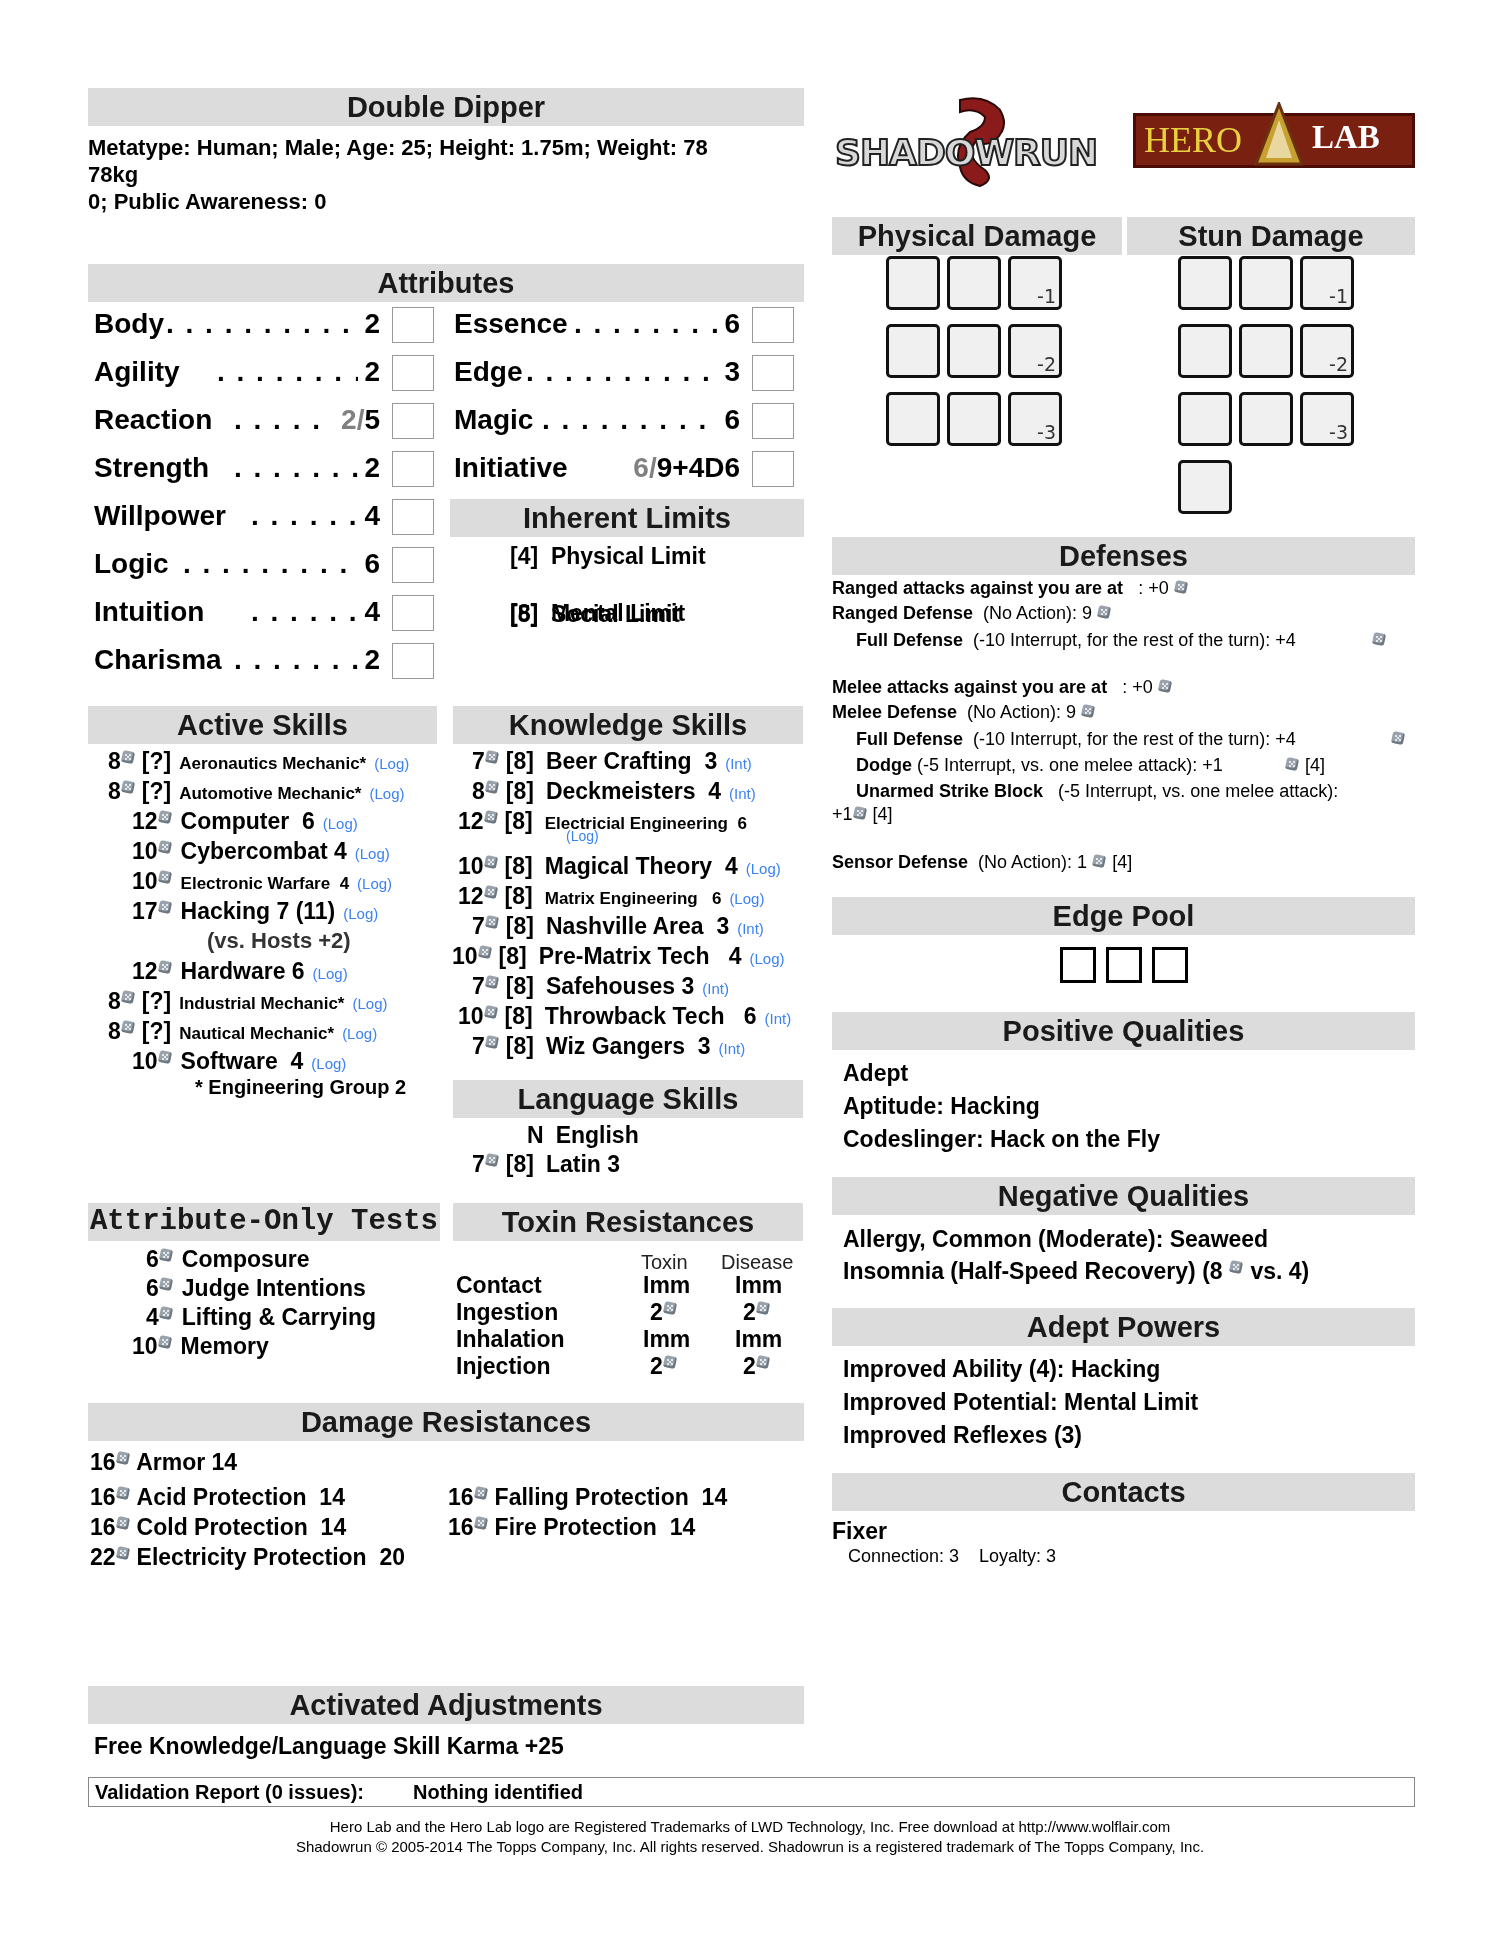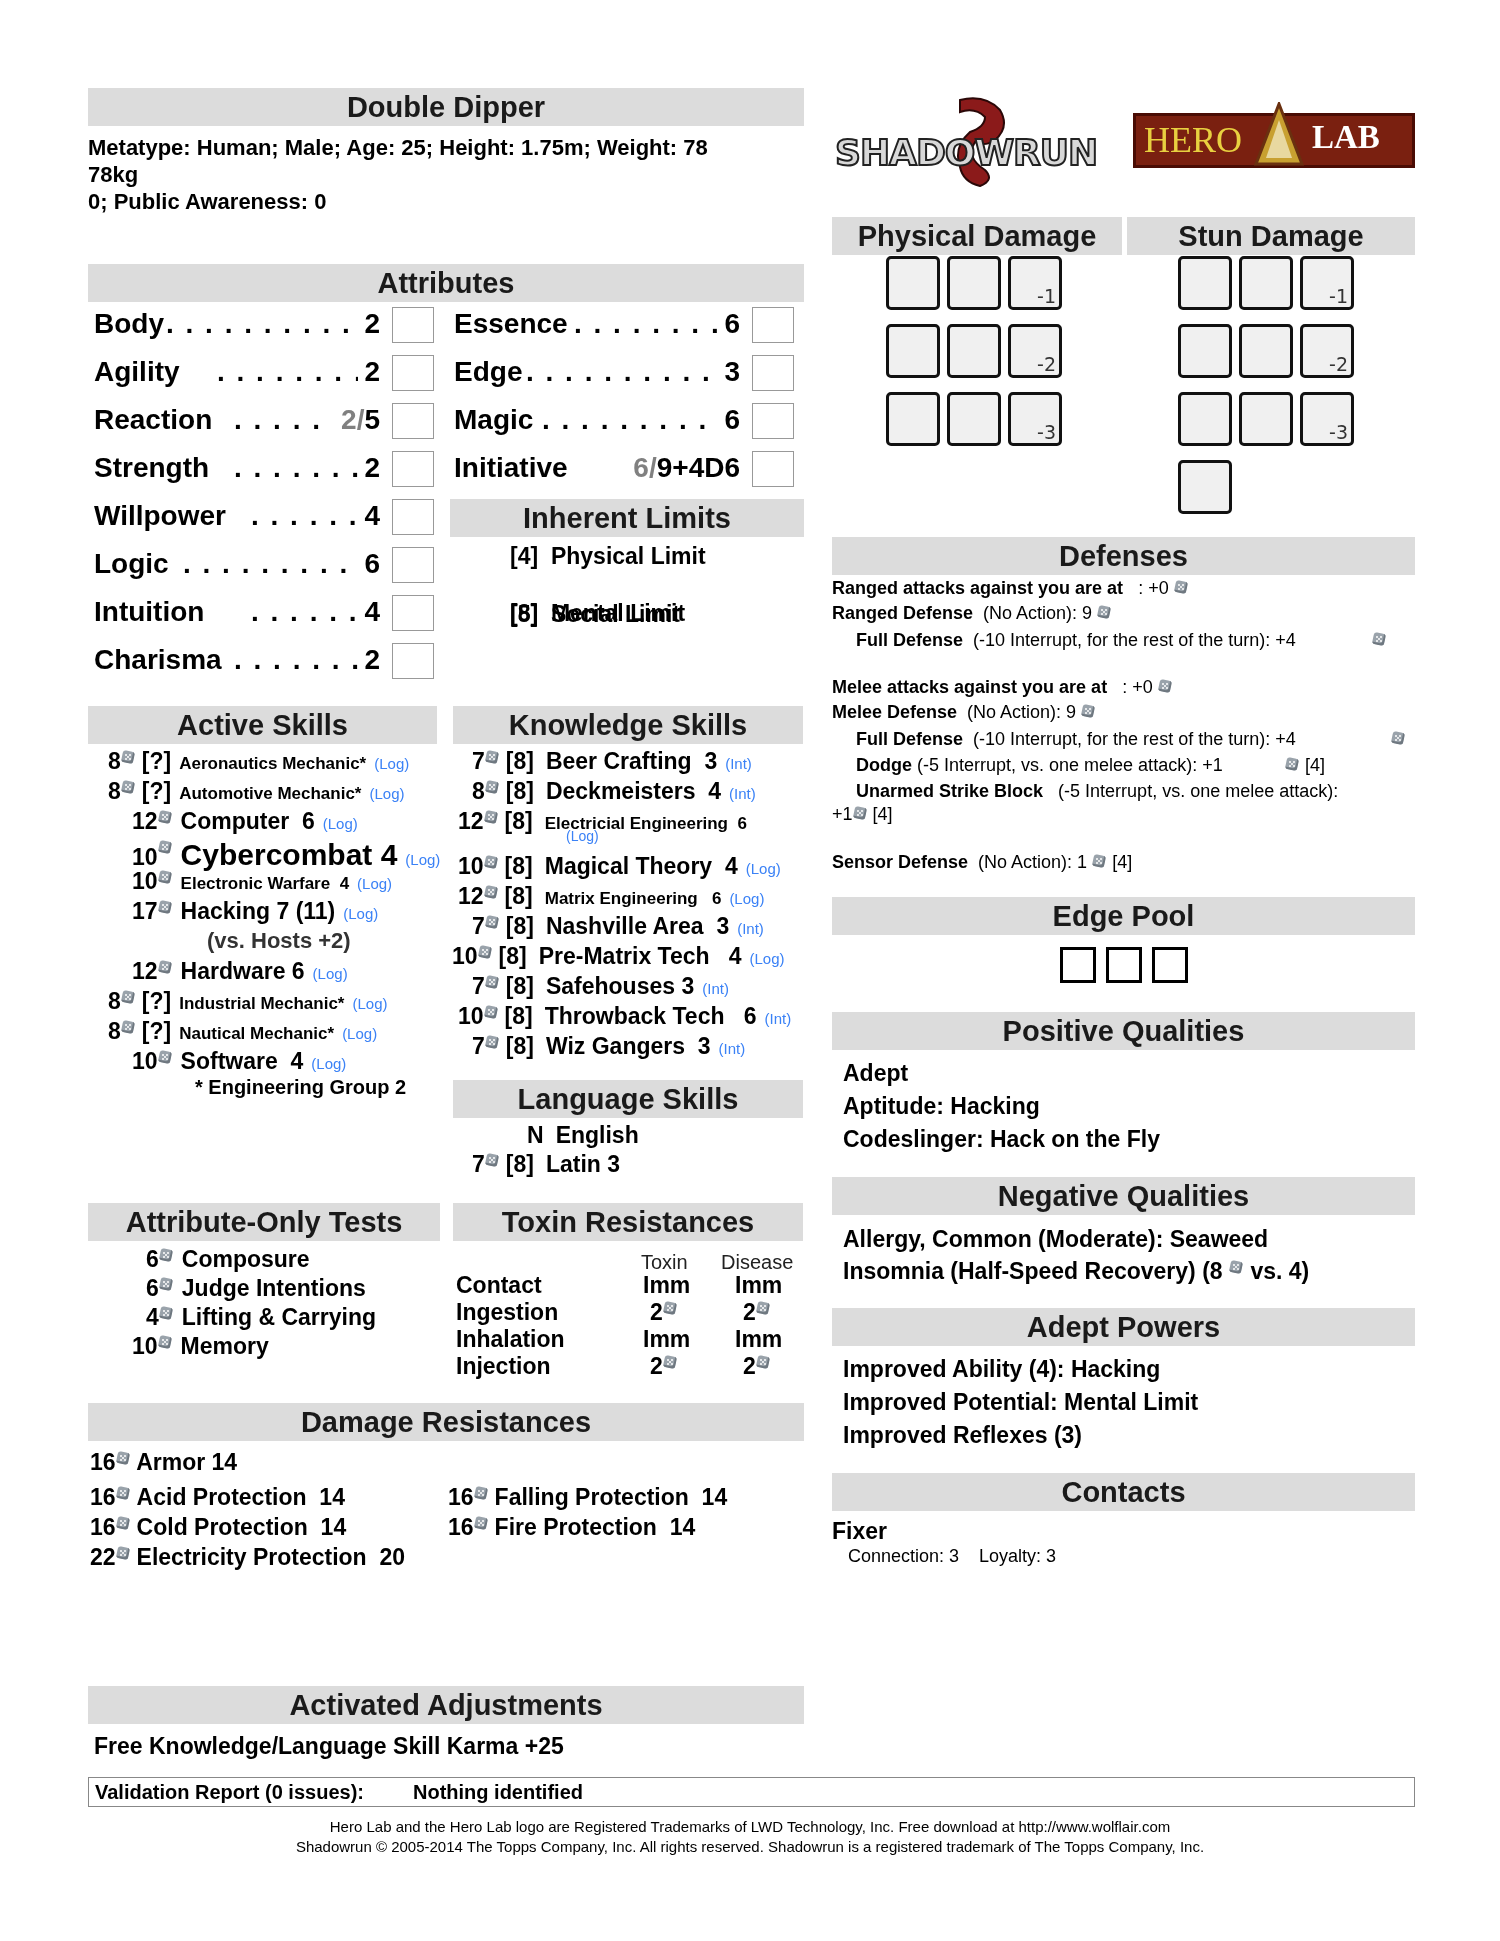--- a/index.html
+++ b/index.html
@@ -203,21 +203,21 @@
 <div class="def" style="left:832px; top:852px;">
   <span class="b">Sensor Defense</span>&nbsp;&nbsp;<span>(No Action): 1</span> <span class="die"></span> <span>[4]</span>
 </div>
 
 
 <div class="hdr" style="left:88px; top:706px; width:349px;">Active Skills</div>
 <div id="active-skills">
     <div class="skill" style="top: 748px; left: 108px;"><span style="font-size: 23px;">8</span><span class="die"></span><span style="font-size: 23px; margin-left: 6px;">[?]</span><span style="font-size: 17px; margin-left: 8px; white-space: pre;">Aeronautics Mechanic*</span><span class="attrlbl" style="margin-left: 8px;">(Log)</span></div>
     <div class="skill" style="top: 778px; left: 108px;"><span style="font-size: 23px;">8</span><span class="die"></span><span style="font-size: 23px; margin-left: 6px;">[?]</span><span style="font-size: 17px; margin-left: 8px; white-space: pre;">Automotive Mechanic*</span><span class="attrlbl" style="margin-left: 8px;">(Log)</span></div>
     <div class="skill" style="top: 808px; left: 132px;"><span style="font-size: 23px;">12</span><span class="die"></span><span style="font-size: 23px; margin-left: 8px; white-space: pre;">Computer  6</span><span class="attrlbl" style="margin-left: 8px;">(Log)</span></div>
-    <div class="skill" style="top: 838px; left: 132px;"><span style="font-size: 23px;">10</span><span class="die"></span><span style="font-size: 30px; margin-left: 8px; white-space: pre;">Cybercombat 4</span><span class="attrlbl" style="margin-left: 8px;">(Log)</span></div>
+    <div class="skill" style="top: 838px; left: 132px;"><span style="font-size: 23px;">10</span><span class="die"></span><span style="font-size: 23px; margin-left: 8px; white-space: pre;">Cybercombat 4</span><span class="attrlbl" style="margin-left: 8px;">(Log)</span></div>
     <div class="skill" style="top: 868px; left: 132px;"><span style="font-size: 23px;">10</span><span class="die"></span><span style="font-size: 17px; margin-left: 8px; white-space: pre;">Electronic Warfare  4</span><span class="attrlbl" style="margin-left: 8px;">(Log)</span></div>
     <div class="skill" style="top: 898px; left: 132px;"><span style="font-size: 23px;">17</span><span class="die"></span><span style="font-size: 23px; margin-left: 8px; white-space: pre;">Hacking 7 (11)</span><span class="attrlbl" style="margin-left: 8px;">(Log)</span></div>
     <div class="skill" style="top: 958px; left: 132px;"><span style="font-size: 23px;">12</span><span class="die"></span><span style="font-size: 23px; margin-left: 8px; white-space: pre;">Hardware 6</span><span class="attrlbl" style="margin-left: 8px;">(Log)</span></div>
     <div class="skill" style="top: 988px; left: 108px;"><span style="font-size: 23px;">8</span><span class="die"></span><span style="font-size: 23px; margin-left: 6px;">[?]</span><span style="font-size: 17px; margin-left: 8px; white-space: pre;">Industrial Mechanic*</span><span class="attrlbl" style="margin-left: 8px;">(Log)</span></div>
     <div class="skill" style="top: 1018px; left: 108px;"><span style="font-size: 23px;">8</span><span class="die"></span><span style="font-size: 23px; margin-left: 6px;">[?]</span><span style="font-size: 17px; margin-left: 8px; white-space: pre;">Nautical Mechanic*</span><span class="attrlbl" style="margin-left: 8px;">(Log)</span></div>
     <div class="skill" style="top: 1048px; left: 132px;"><span style="font-size: 23px;">10</span><span class="die"></span><span style="font-size: 23px; margin-left: 8px; white-space: pre;">Software  4</span><span class="attrlbl" style="margin-left: 8px;">(Log)</span></div>
   </div>
 <div class="skill" style="left:207px; top:928px; font-size:22px; color:#333;">(vs. Hosts +2)</div>
 <div class="skill" style="left:195px; top:1076px; font-size:20px;">* Engineering Group   2</div>
 
@@ -237,21 +237,21 @@
   </div>
 
 
 <div class="hdr" style="left:453px; top:1080px; width:350px;">Language Skills</div>
 <div id="language-skills">
     <div class="skill" style="top: 1122px; font-size: 23px; left: 527px;"><span>N</span><span style="margin-left: 12px;">English</span></div>
     <div class="skill" style="top: 1151px; font-size: 23px; left: 472px;"><span>7</span><span class="die"></span><span style="margin-left: 6px;">[8]</span><span style="margin-left: 12px;">Latin 3</span></div>
   </div>
 
 
-<div class="hdr" style="left:88px; top:1203px; width:352px;">Attribute-Only Tests</div>
+<div class="hdr" style="left:88px; top:1203px; width:352px;font-family:Liberation Mono, monospace;">Attribute-Only Tests</div>
 <div id="attr-tests">
     <div class="skill" style="top: 1246px; left: 146px; font-size: 23px;"><span>6</span><span class="die"></span><span style="margin-left: 8px;">Composure</span></div>
     <div class="skill" style="top: 1275px; left: 146px; font-size: 23px;"><span>6</span><span class="die"></span><span style="margin-left: 8px;">Judge Intentions</span></div>
     <div class="skill" style="top: 1304px; left: 146px; font-size: 23px;"><span>4</span><span class="die"></span><span style="margin-left: 8px;">Lifting &amp; Carrying</span></div>
     <div class="skill" style="top: 1333px; left: 132px; font-size: 23px;"><span>10</span><span class="die"></span><span style="margin-left: 8px;">Memory</span></div>
   </div>
 
 
 <div class="hdr" style="left:453px; top:1203px; width:350px;">Toxin Resistances</div>
 <div class="line" style="left:641px; top:1251px; font-size:20px; color:#222;">Toxin</div>

